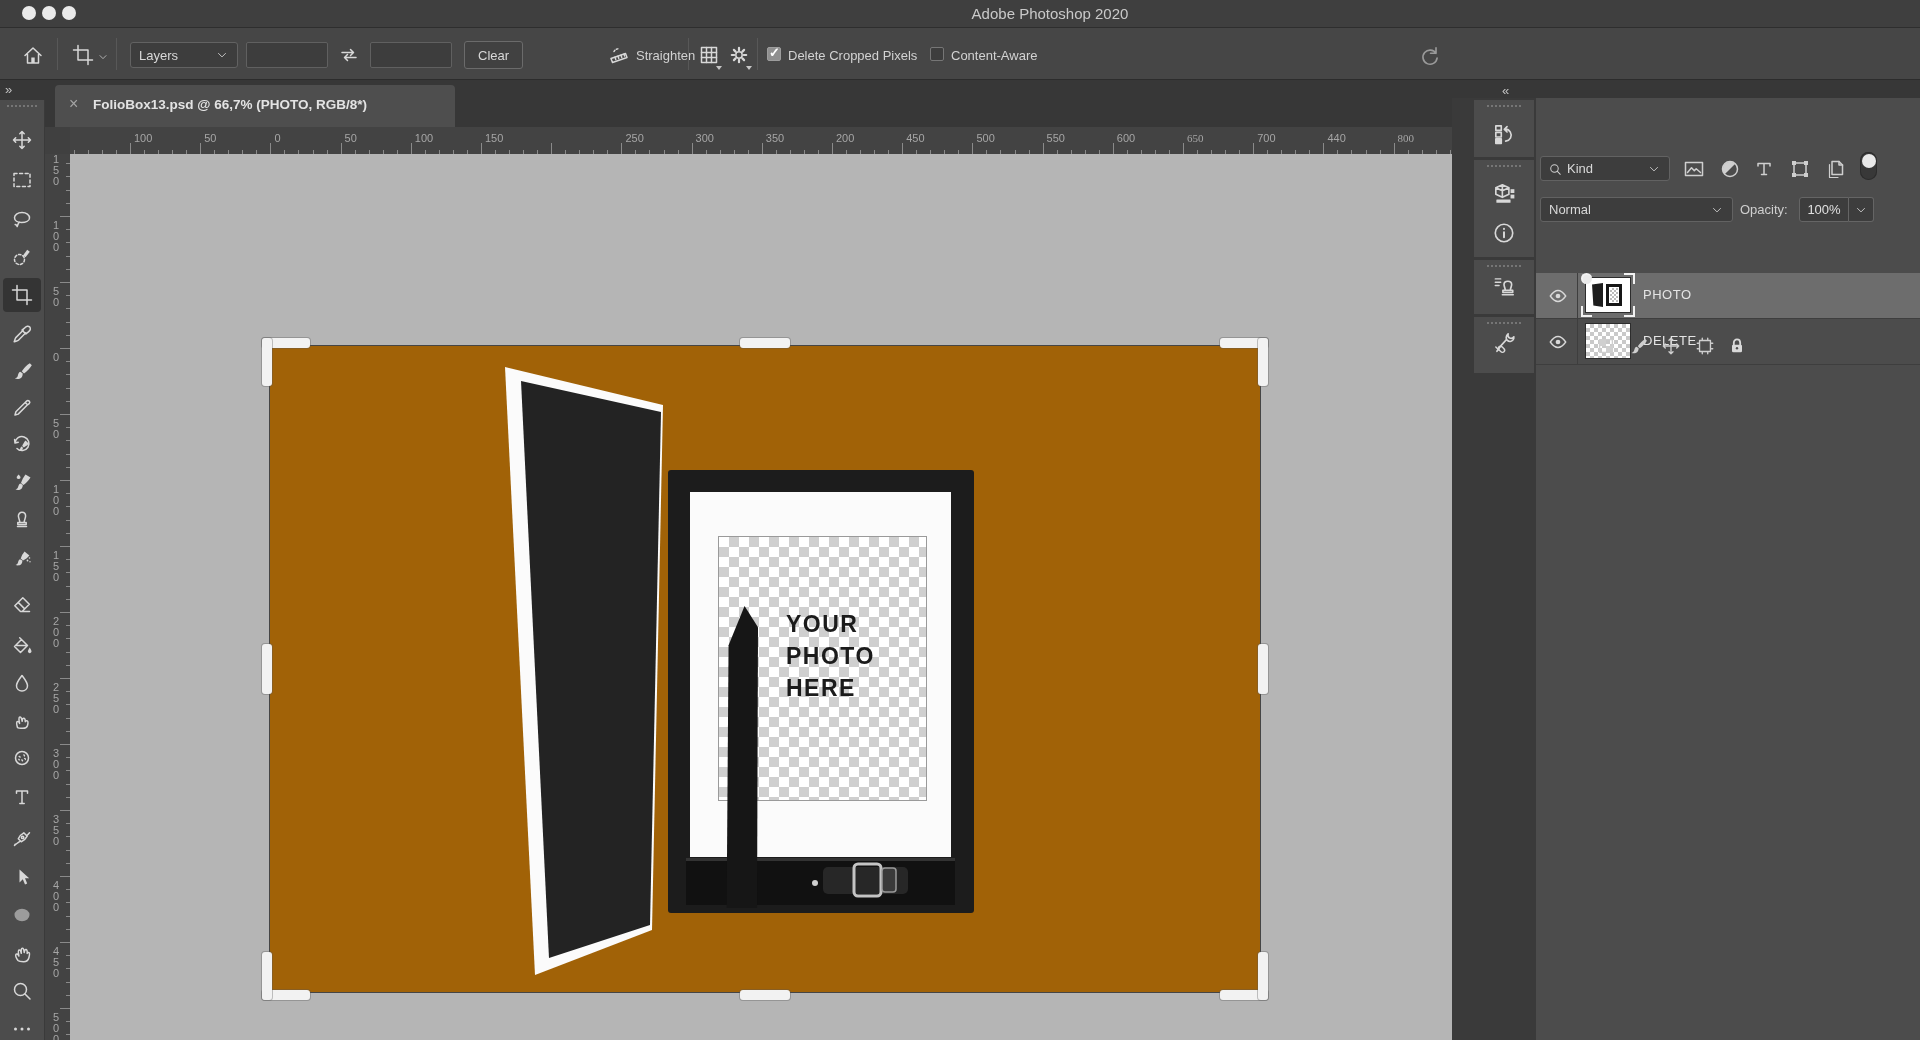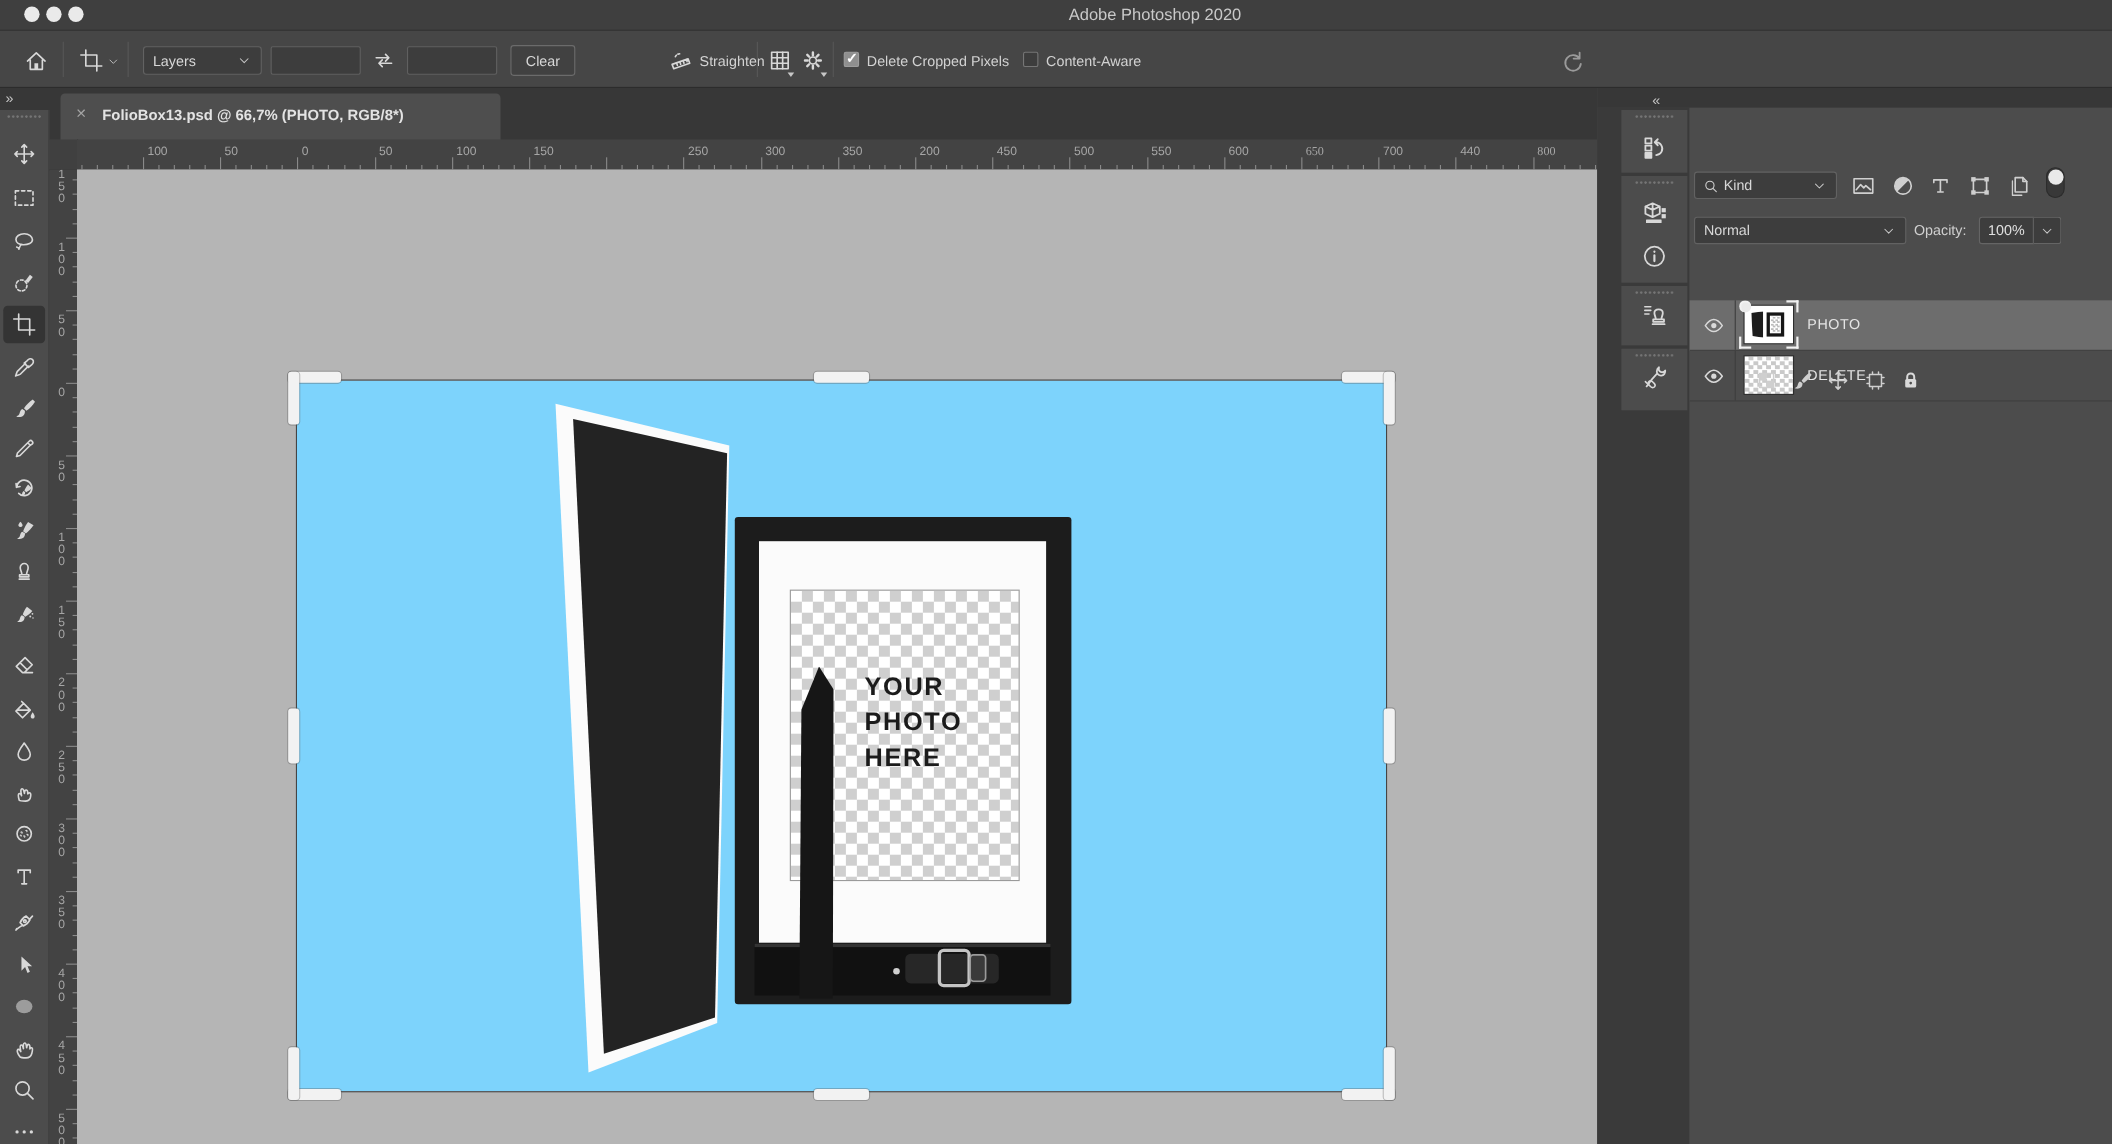--- a/index.html
+++ b/index.html
@@ -49,21 +49,21 @@
   .ruler-corner{position:absolute;left:45px;top:127px;width:25px;height:27px;background:#404040;border-right:1px solid #303030;border-bottom:1px solid #303030;}
   .hruler{position:absolute;left:70px;top:127px;width:1382px;height:27px;background:#434343;border-bottom:1px solid #2f2f2f;overflow:hidden;}
   .vruler{position:absolute;left:45px;top:154px;width:25px;height:886px;background:#434343;border-right:1px solid #2f2f2f;overflow:hidden;}
   .htick{position:absolute;bottom:0;width:1px;background:#8a8a8a;}
   .hlabel{position:absolute;top:5px;font-size:11px;color:#a6a6a6;}
   .vtick{position:absolute;right:0;height:1px;background:#8a8a8a;}
   .vlabel{position:absolute;left:0;width:22px;text-align:center;font-size:11px;line-height:11px;color:#a6a6a6;}
 
   
   .canvas{position:absolute;left:70px;top:154px;width:1382px;height:886px;background:#b5b5b5;overflow:hidden;}
-  .document{position:absolute;left:200px;top:192px;width:990px;height:646px;background:#7dd3fc;outline:1px solid #454545;}
+  .document{position:absolute;left:200px;top:192px;width:990px;height:646px;background:#a16207;outline:1px solid #454545;}
   .mocksvg{position:absolute;left:0;top:0;}
   .checkerbig{position:absolute;left:448px;top:190px;width:207px;height:263px;border:1px solid #9a9a9a;
      background:conic-gradient(#cfcfcf 25%, #ffffff 0 50%, #cfcfcf 0 75%, #ffffff 0);background-size:20px 20px;}
   .ribbon{position:absolute;left:456px;top:260px;width:32px;height:302px;background:#161616;
      clip-path:polygon(8% 13%, 58% 0%, 100% 7%, 97% 100%, 2% 100%);}
   .mocktext{position:absolute;left:516px;top:262px;font-size:23px;line-height:32px;font-weight:bold;
      letter-spacing:1.5px;color:#1b1b1b;}
   .handle{position:absolute;background:#f2f2f2;border-radius:3px;box-shadow:0 0 0 1px rgba(90,90,90,.35);}
 
   

